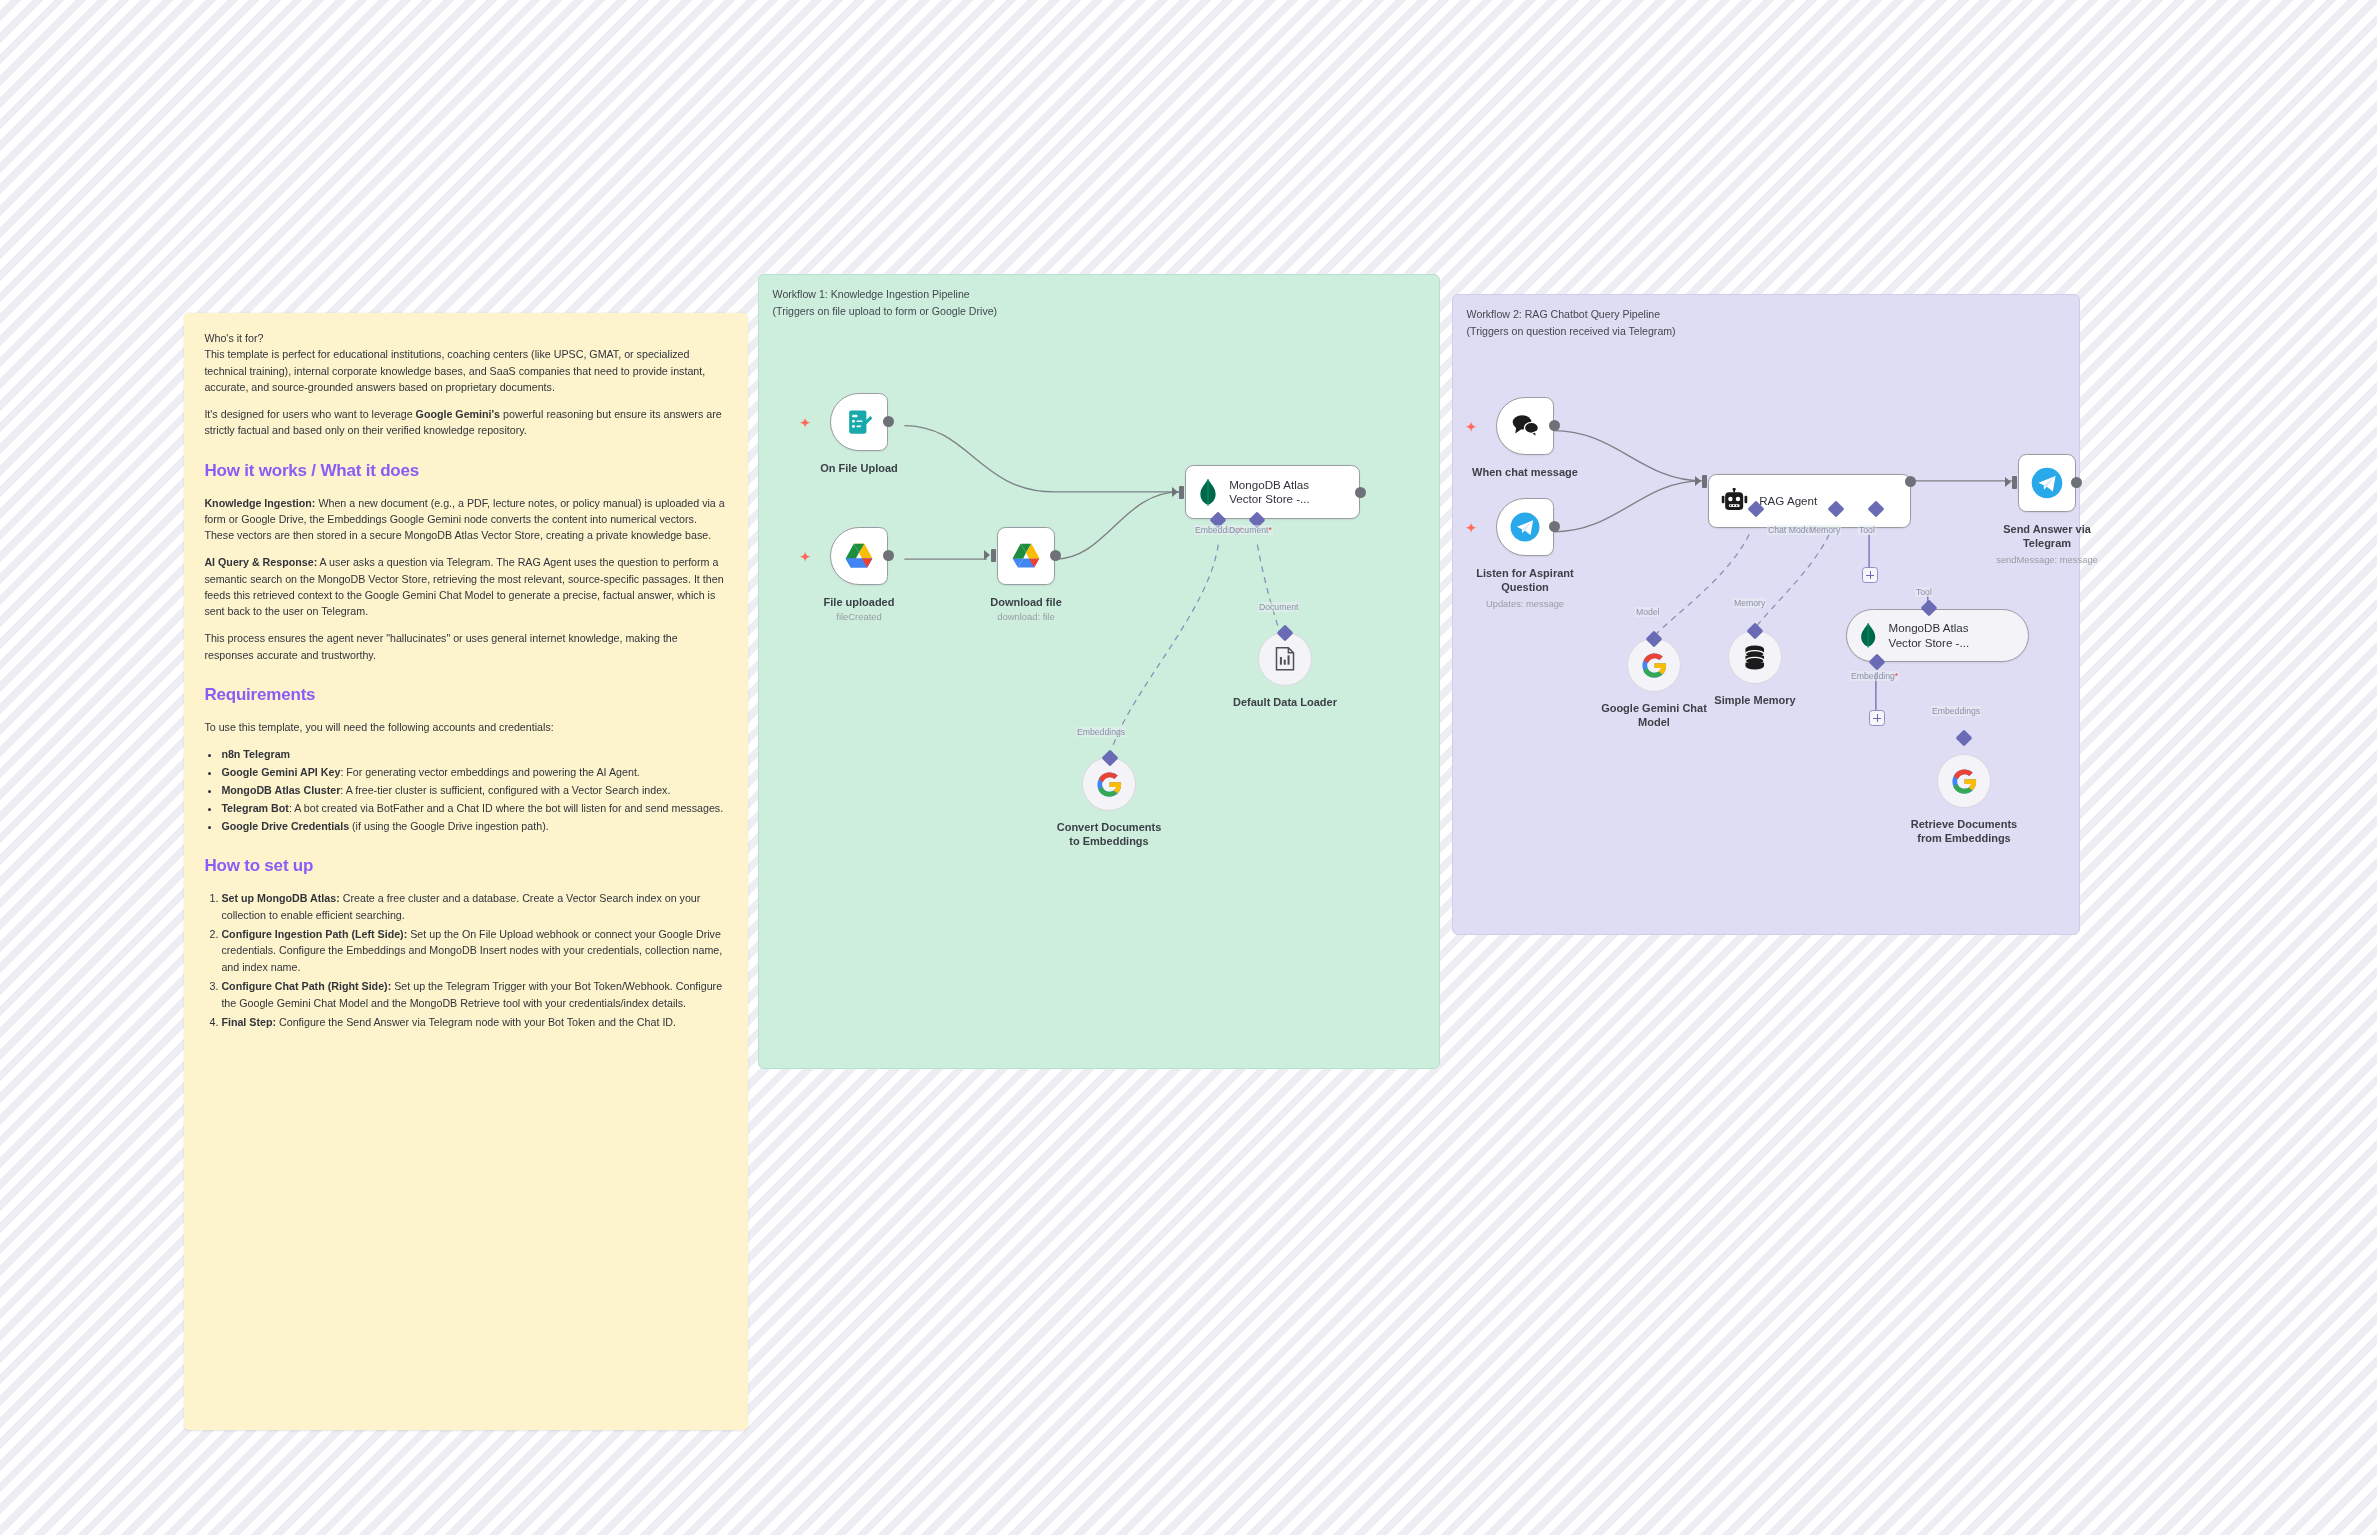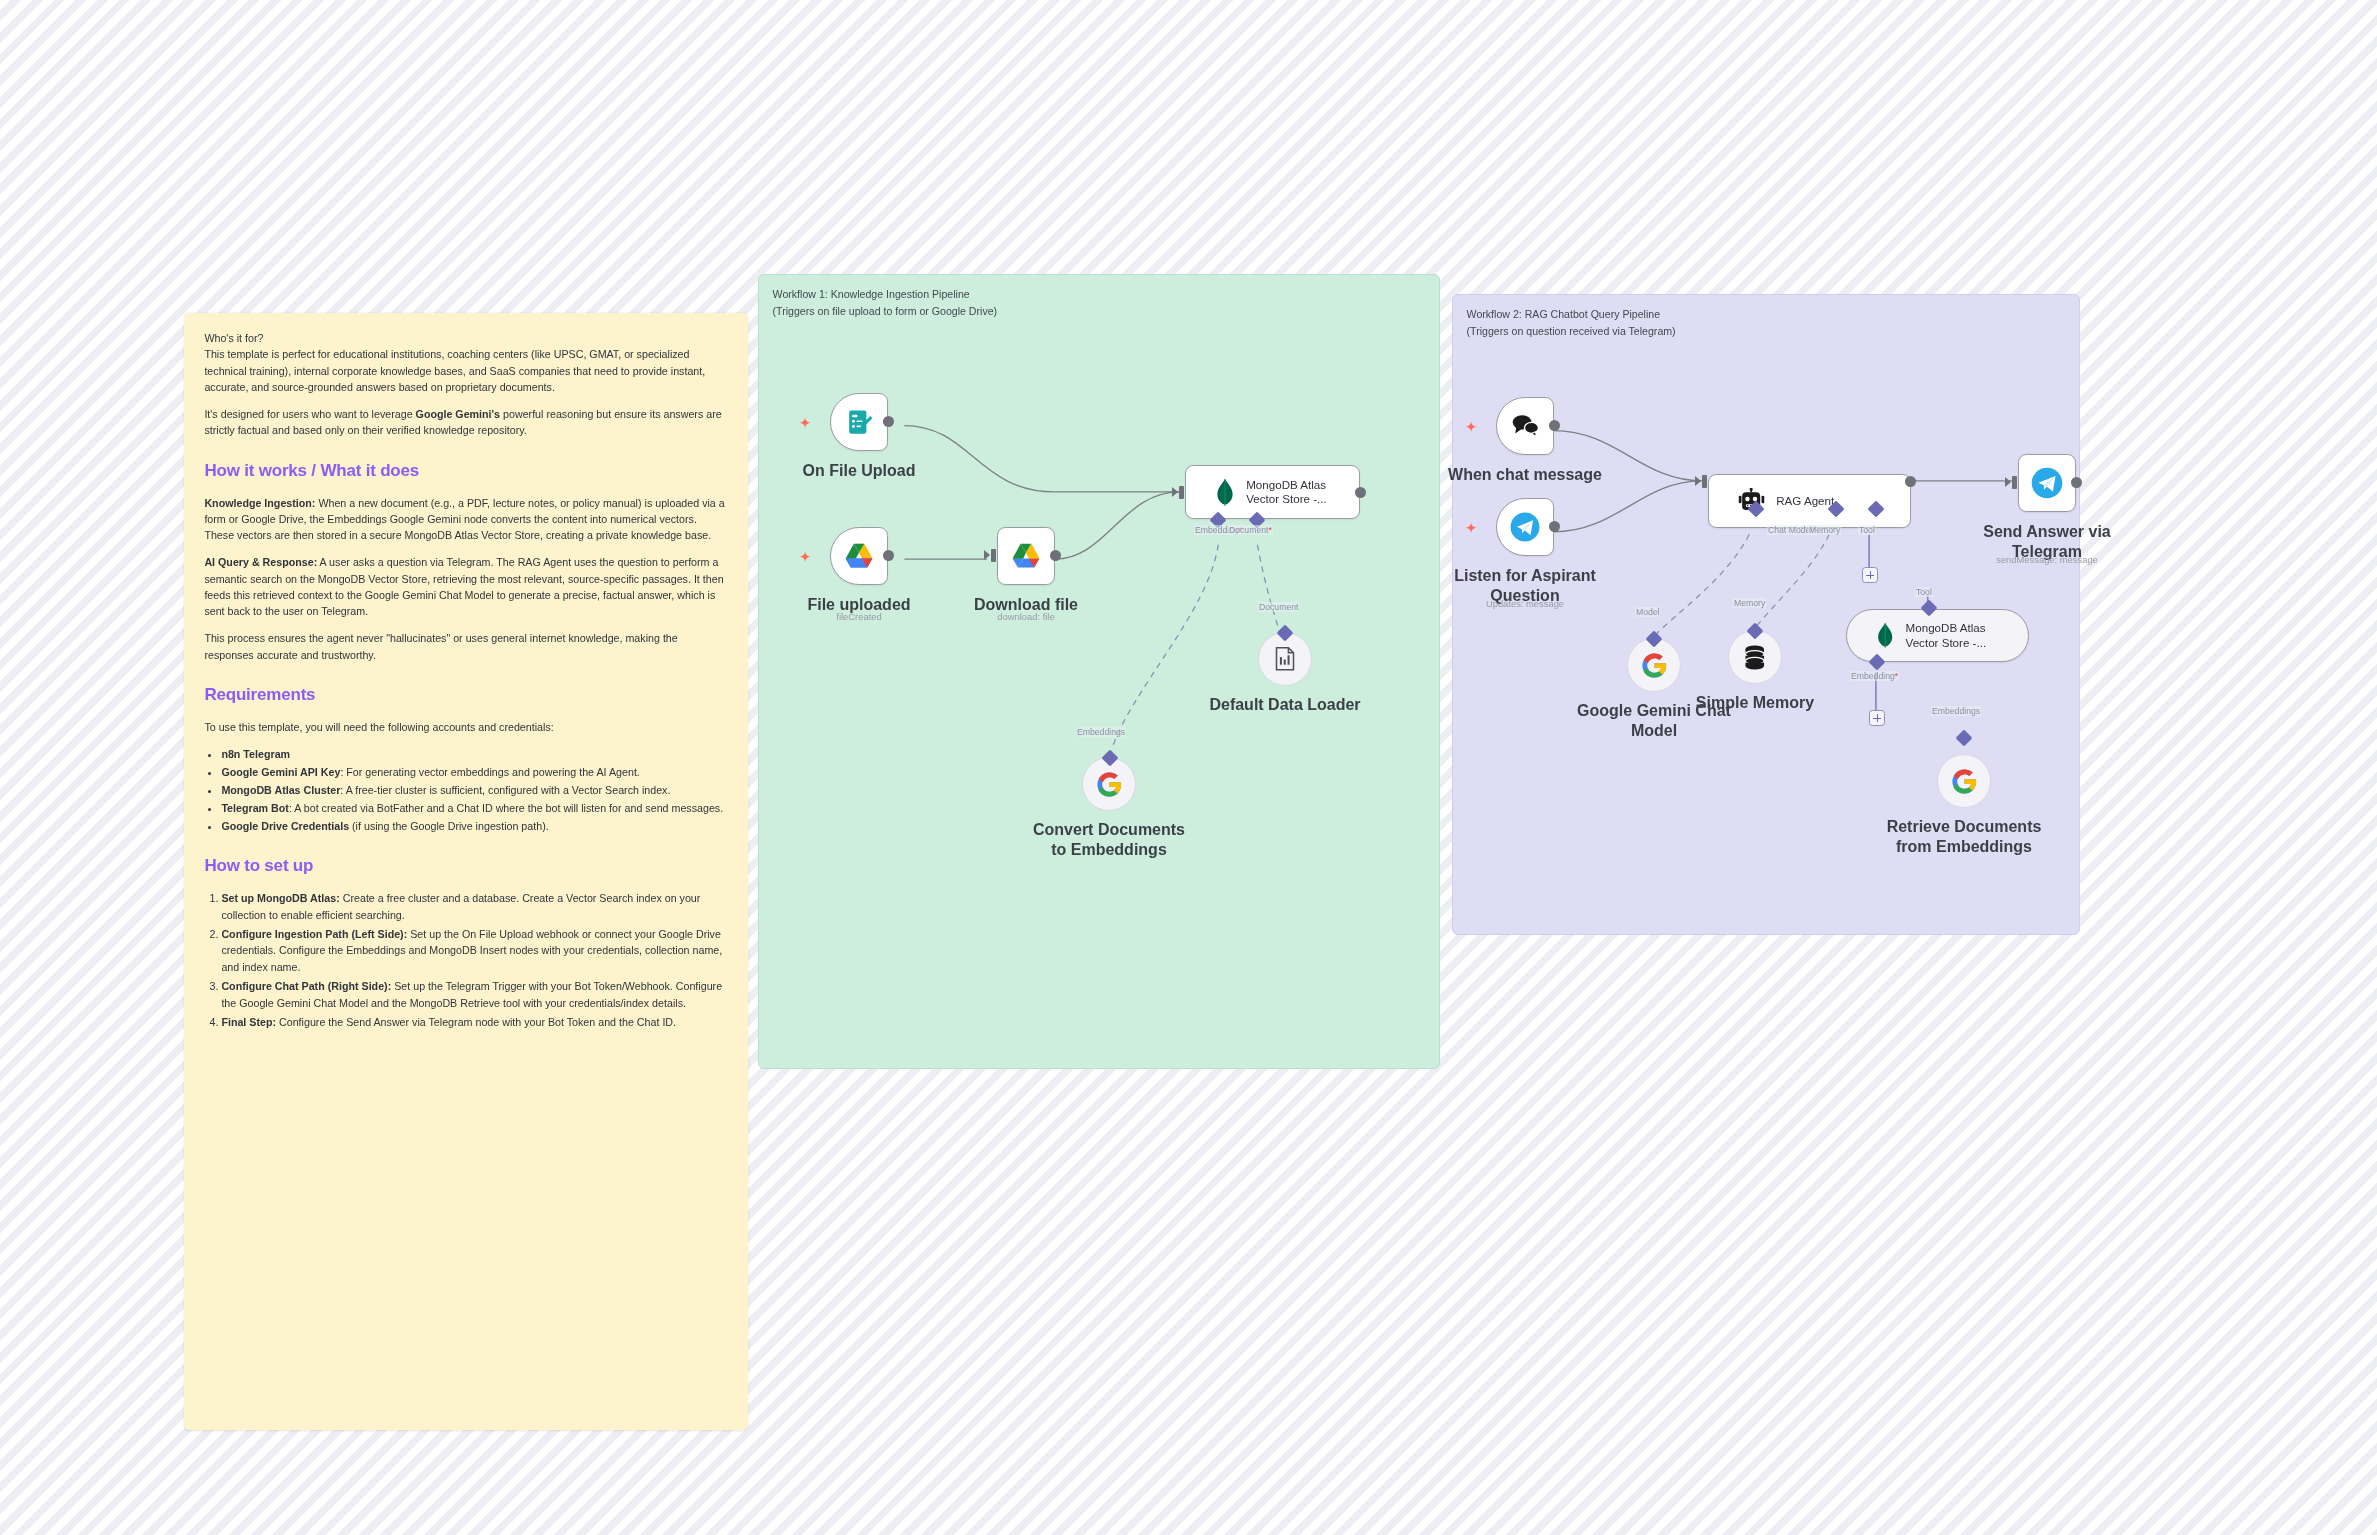--- a/index.html
+++ b/index.html
@@ -94,42 +94,42 @@
     box-sizing: border-box;
   }
   .node-box.trigger {
     border-top-left-radius: 29px;
     border-bottom-left-radius: 29px;
   }
   .node-sq { width: 58px; height: 58px; }
   .node-wide {
     width: 175px; height: 54px;
     justify-content: flex-start;
-    padding-left: 28px;
+    padding-left: 11px;
     gap: 10.2px;
   }
   .node-wide.pill {
     border-radius: 27px;
     background: #f4f4f8;
     width: 183px; height: 53px;
   }
   .node-circle {
     width: 54px; height: 54px;
     border-radius: 50%;
     background: #f4f4f8;
     border: 1px solid #d8d8e2;
     display: flex; align-items: center; justify-content: center;
     box-sizing: border-box;
   }
   .node-label {
     position: absolute;
     left: 50%;
     transform: translateX(-50%);
     text-align: center;
-    font-size: 16px;
+    font-size: 11px;
     font-weight: bold;
     color: #3b3f46;
     white-space: pre-line;
     line-height: 1.28;
     width: 170px;
   }
   .node-sublabel {
     position: absolute;
     left: 50%;
     transform: translateX(-50%);

